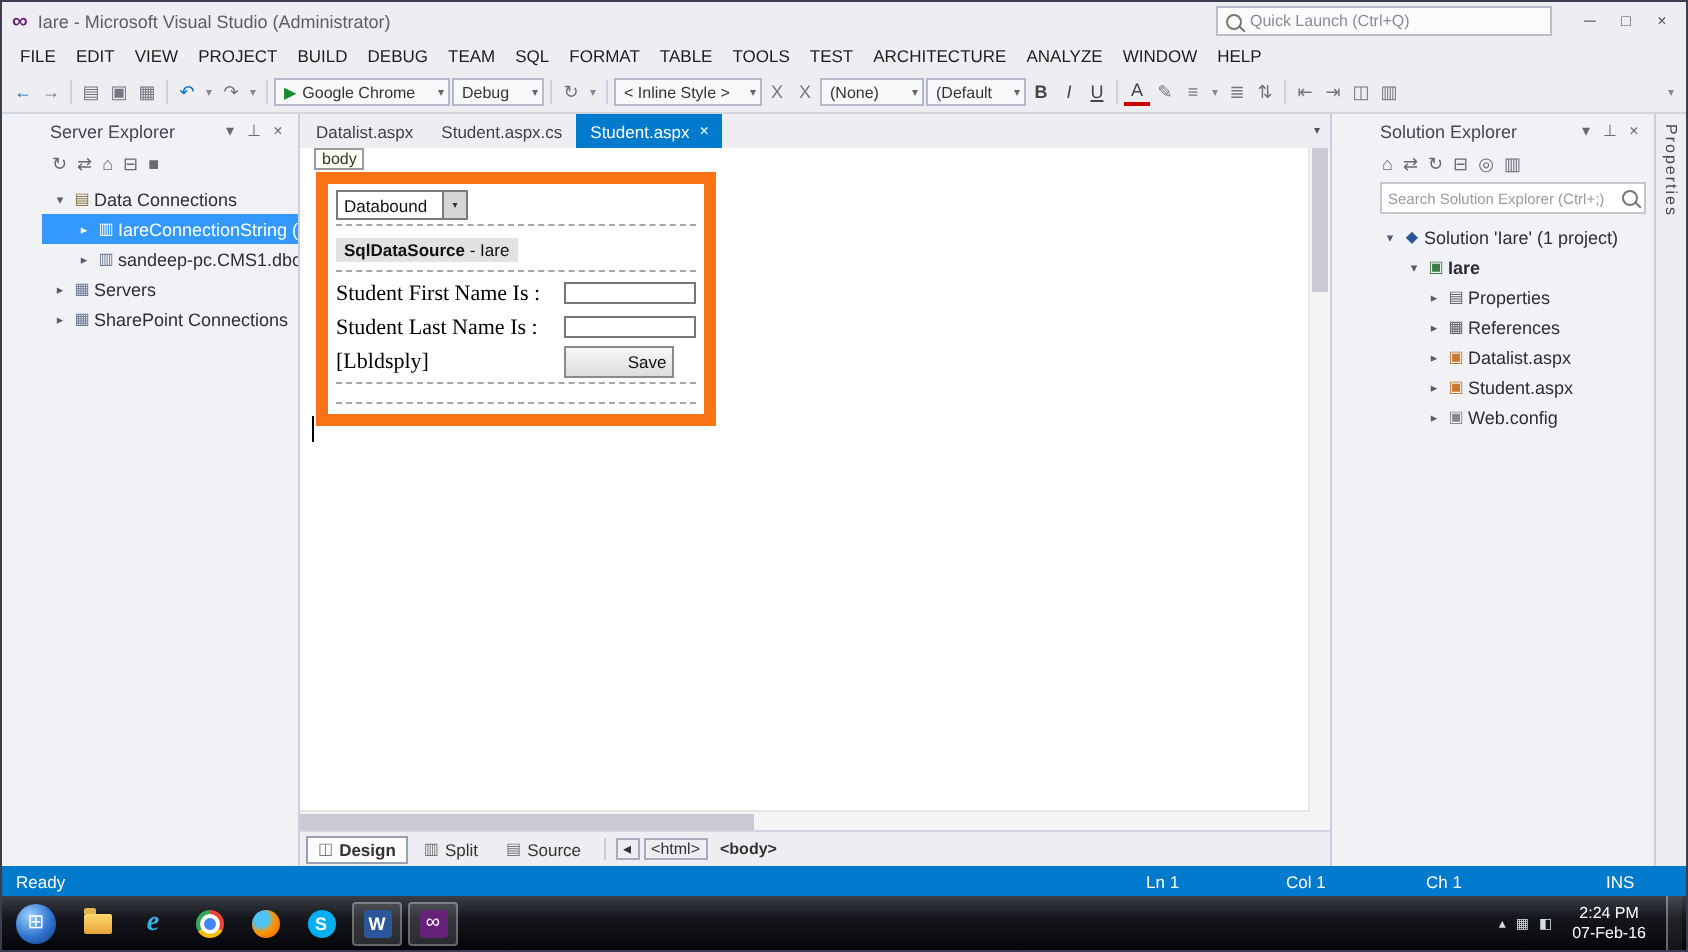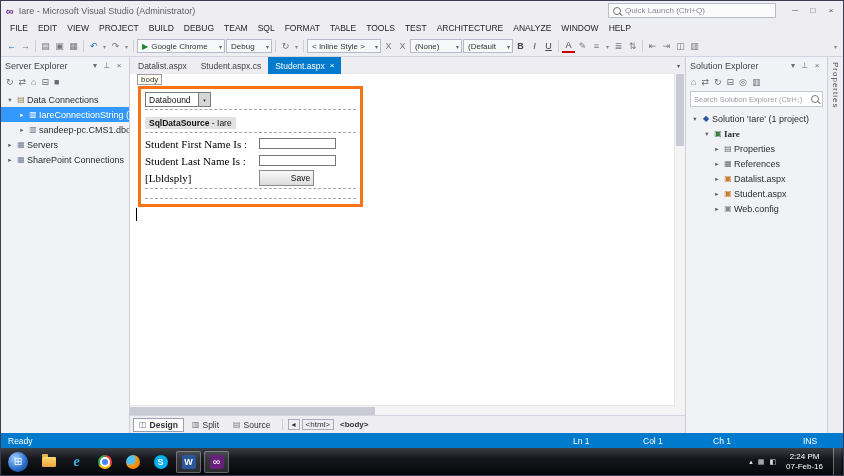--- a/index.html
+++ b/index.html
@@ -24,37 +24,37 @@
   .combo{height:14px;border:1px solid #b6bac9;background:#f7f8fa;display:flex;align-items:center;font-size:8px;color:#333;padding:0 2px 0 4px;gap:3px;box-sizing:border-box;}
   .combo .arrow{color:#666;font-size:6px;}
   .blue{color:#0e70c0;}
   .green{color:#168c2f;font-size:8px;}
   .bld{font-weight:bold;color:#444;}
   .ita{font-style:italic;color:#444;}
   .und{text-decoration:underline;color:#444;}
   .fcolor{color:#444;border-bottom:2px solid #c00;line-height:9px;height:11px;}
   
   .main{flex:1;display:flex;min-height:0;}
-  .panel{background:#f1f2f6;display:flex;flex-direction:column;font-size:9px;color:#2d2d33;}
+  .panel{background:#f1f2f6;display:flex;flex-direction:column;font-size:9px;color:#2d2d33;padding-left:20px;}
   .sexp{width:128px;border-right:1px solid #ccced9;}
   .solx{width:141px;border-left:1px solid #ccced9;}
   .phead{height:17px;display:flex;align-items:center;padding:0 4px;color:#45454f;}
   .picon{width:12px;text-align:center;color:#6a6a75;font-size:8px;}
   .ptools{height:16px;display:flex;align-items:center;padding:0 5px;gap:5px;color:#6a6a75;font-size:9px;}
   .searchbox{margin:1px 4px 2px;height:14px;border:1px solid #c6c6d0;background:#fff;display:flex;align-items:center;padding:0 3px;font-size:7.5px;color:#9a9aa5;gap:3px;}
   .searchbox .ph{flex:1;white-space:nowrap;overflow:hidden;}
   .tree{flex:1;overflow:hidden;padding-top:2px;}
   .trow{height:15px;display:flex;align-items:center;white-space:nowrap;overflow:hidden;}
   .exp{width:10px;font-size:6.5px;color:#5b5b66;text-align:center;flex:0 0 auto;}
   .ticon{width:12px;font-size:8px;text-align:center;flex:0 0 auto;color:#6b7a94;}
   .tlabel{overflow:hidden;white-space:nowrap;}
   .trow.sel{background:#3399ff;color:#fff;}
   .trow.sel .exp,.trow.sel .ticon{color:#fff;}
   .ind0{padding-left:4px;} .ind1{padding-left:16px;} .ind2{padding-left:26px;}
-  .bold{font-weight:bold;font-family:Liberation Serif, serif;}
+  .bold{font-weight:bold;}
   
   .center{flex:1;display:flex;flex-direction:column;background:#fff;min-width:0;}
   .tabs{height:17px;background:#eeeef2;display:flex;align-items:stretch;padding-left:1px;font-size:8.5px;color:#3f3f46;}
   .tab{padding:0 7px;display:flex;gap:5px;align-items:center;}
   .tab.active{background:#007acc;color:#fff;}
   .tab .x{font-size:8px;}
   .docdd{padding:0 5px;color:#555;font-size:6px;display:flex;align-items:center;}
   .editorrow{flex:1;display:flex;min-height:0;gap:16px;}
   .design{flex:1;position:relative;background:#fff;font-family:"Liberation Serif","DejaVu Serif",serif;}
   .vscroll{width:10px;background:#f4f4f4;border-left:1px solid #e6e6e6;position:relative;}
@@ -65,21 +65,21 @@
   .hcorner{width:10px;background:#f4f4f4;}
   .viewbar{height:17px;background:#eeeef2;border-top:1px solid #d2d4e0;display:flex;align-items:center;padding:0 3px;gap:2px;font-size:8.5px;color:#333;}
   .vbtn{display:flex;align-items:center;gap:3px;padding:1px 5px;border:1px solid transparent;}
   .vbtn.active{border-color:#9aa0b3;background:#fdfdfd;font-weight:bold;}
   .vicon{font-size:8px;color:#777;}
   .chip{border:1px solid #aab;padding:0 3px;font-size:8px;}
   .chipb{border:1px solid transparent;padding:0 3px;font-size:8px;font-weight:bold;}
   .vsep{width:1px;height:11px;background:#c8cad4;margin:0 3px;}
   
   .tagchip{position:absolute;left:7px;top:0;border:1px solid #9a9aa0;background:#fffef4;padding:0 3px;font-family:"Liberation Sans",sans-serif;font-size:8px;color:#333;}
-  .formbox{position:absolute;left:8px;top:12px;width:225px;border:3px solid #f97316;padding:3px 4px;box-sizing:border-box;background:#fff;}
+  .formbox{position:absolute;left:8px;top:12px;width:200px;border:6px solid #f97316;padding:3px 4px;box-sizing:border-box;background:#fff;}
   .dashed{border-bottom:1px dashed #a6a6a6;margin:2px 0;height:0;}
   .dbselect{width:64px;height:13px;border:1px solid #7b7b7b;background:#fff;display:flex;align-items:center;font-family:"Liberation Sans",sans-serif;font-size:8.5px;color:#111;}
   .dbselect .txt{flex:1;padding-left:3px;}
   .dbselect .btn{width:11px;height:100%;background:#d6d6d6;border-left:1px solid #7b7b7b;font-size:5px;display:flex;align-items:center;justify-content:center;color:#333;}
   .dschip{display:inline-block;background:#e2e2e2;padding:1px 4px;font-family:"Liberation Sans",sans-serif;font-size:8.5px;color:#111;margin:1px 0;}
   .frow{display:flex;align-items:center;height:17px;font-size:11px;color:#000;}
   .frow .lbl{width:114px;flex:0 0 auto;}
   .finput{width:77px;height:11px;border:1px solid #777;background:#fff;box-sizing:border-box;}
   .savebtn{width:25px;height:14px;border:1px solid #8a8a8a;background:linear-gradient(#f8f8f8,#dcdcdc);font-family:"Liberation Sans",sans-serif;font-size:8.5px;display:flex;align-items:center;justify-content:center;color:#111;padding-left:28px;}
   .caret{position:absolute;left:6px;top:134px;width:1px;height:13px;background:#000;animation:blink 1s steps(1) infinite;}

